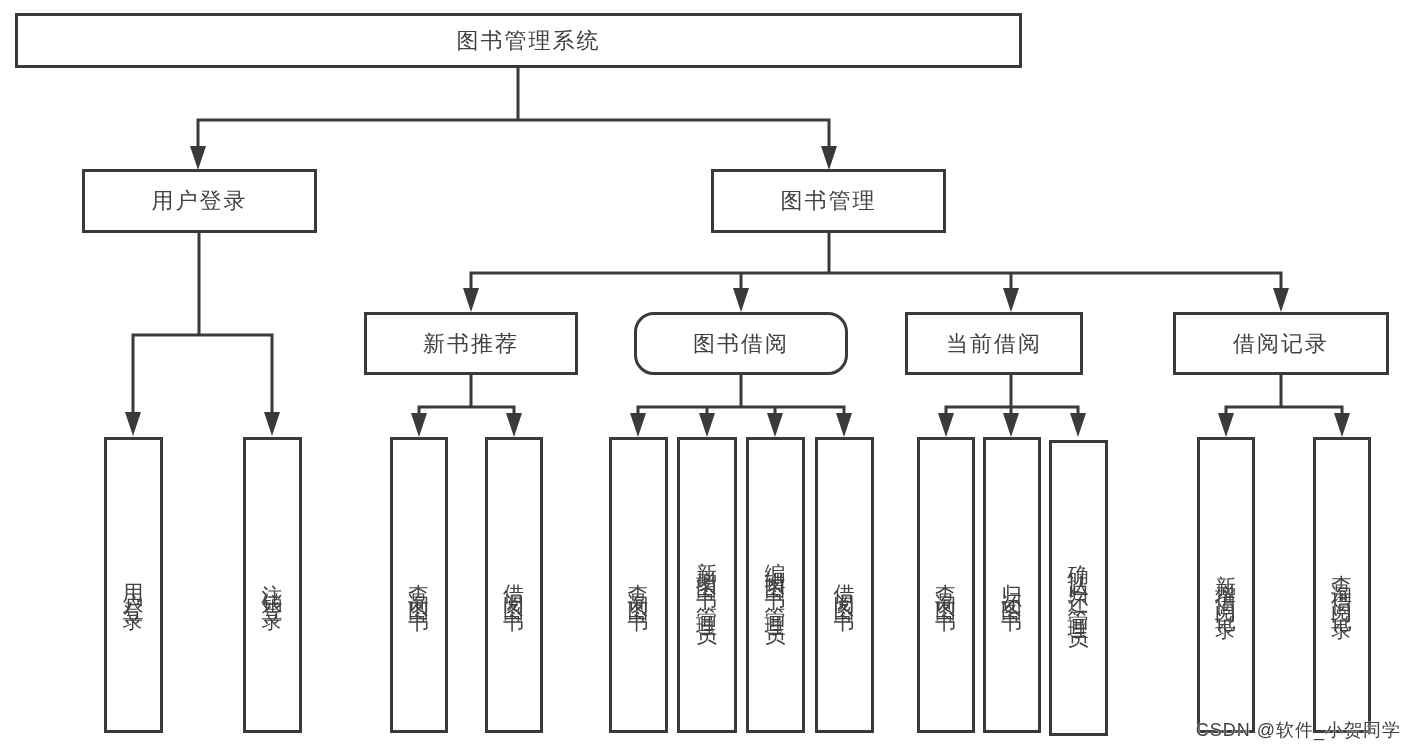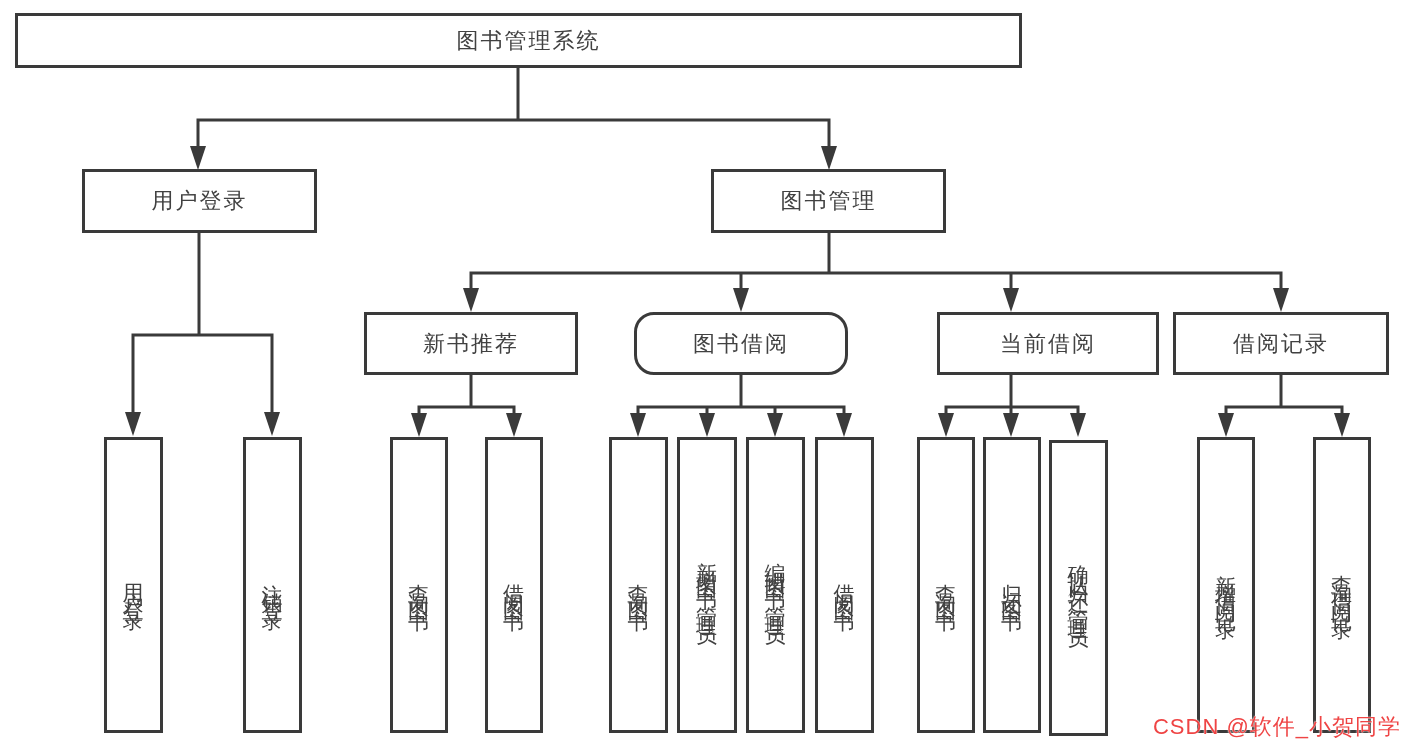--- a/index.html
+++ b/index.html
@@ -35,22 +35,22 @@
     writing-mode: vertical-rl;
     text-orientation: upright;
     font-size: 21px;
     letter-spacing: 9px;
     line-height: 1;
   }
   #watermark {
     position: absolute;
     right: 4px;
     bottom: 5px;
-    font-size: 22px;
-    color: #ef4444;
+    font-size: 18px;
+    color: #404040;
     letter-spacing: 1px;
     text-shadow: 0 0 2px rgba(255,255,255,0.95), 0 0 1px rgba(255,255,255,0.95);
     white-space: nowrap;
   }
 </style>
 </head>
 <body>
 
 <div id="stage">
 
@@ -85,21 +85,21 @@
   <div class="box hlabel" style="left:711px; top:169px; width:235px; height:64px;">
     <span>图书管理</span>
   </div>
 
   <div class="box hlabel" style="left:364px; top:312px; width:214px; height:63px;">
     <span>新书推荐</span>
   </div>
   <div class="box hlabel" style="left:634px; top:312px; width:214px; height:63px;border-radius:20px;">
     <span>图书借阅</span>
   </div>
-  <div class="box hlabel" style="left:905px; top:312px; width:222px; height:63px;margin-left:32px;">
+  <div class="box hlabel" style="left:905px; top:312px; width:178px; height:63px;">
     <span>当前借阅</span>
   </div>
   <div class="box hlabel" style="left:1173px; top:312px; width:216px; height:63px;font-family:Liberation Serif, serif;">
     <span>借阅记录</span>
   </div>
 
   <div class="box vlabel" style="left:104px; top:437px; width:59px; height:296px;">
     <span>用户登录</span>
   </div>
   <div class="box vlabel" style="left:243px; top:437px; width:59px; height:296px;">

